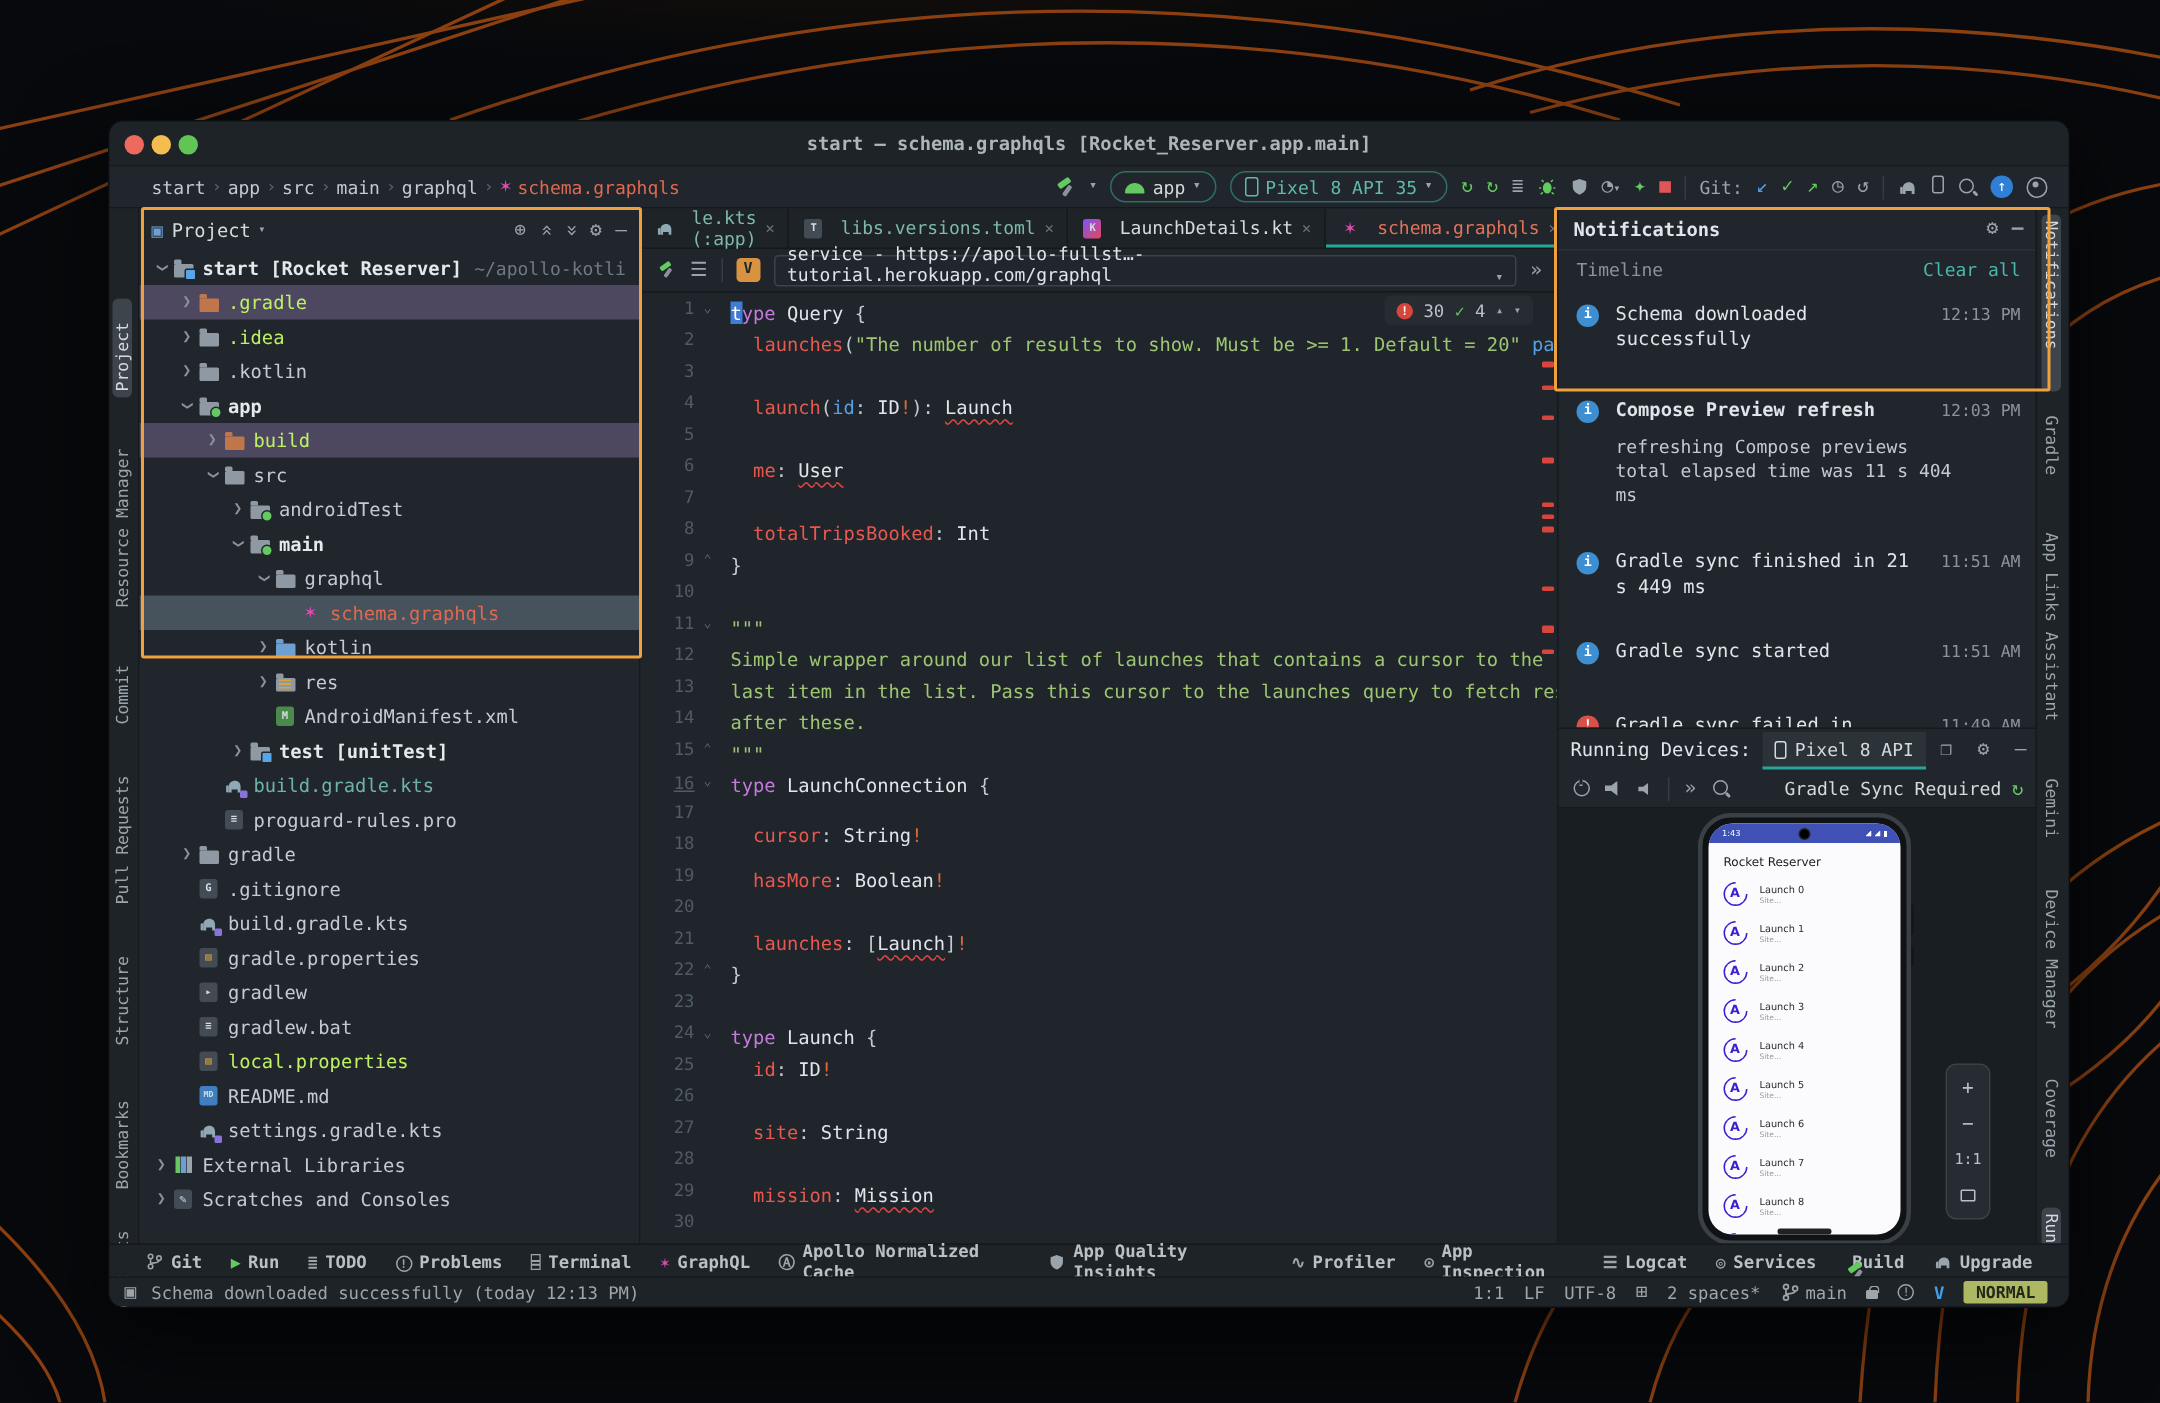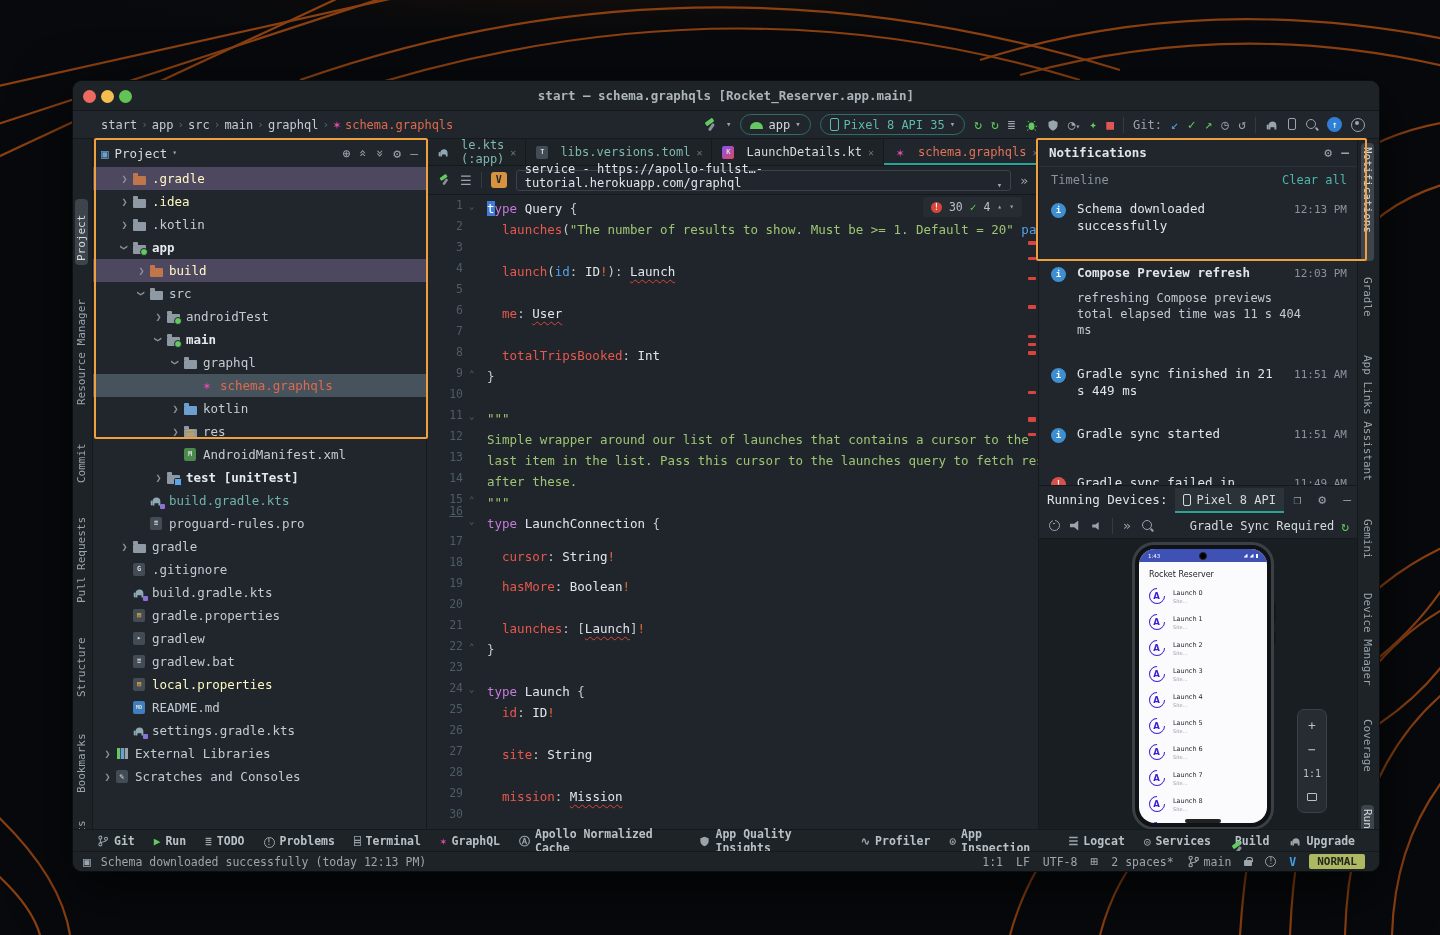--- a/index.html
+++ b/index.html
@@ -68,21 +68,21 @@
   .fol::before { content:''; position:absolute; top:-2.5px; left:0; width:5.5px; height:2.5px; background:inherit; border-radius:1px 1px 0 0; }
   .fol.or { background:#c0764a; } .fol.bl { background:#6d9fd0; }
   .fol.dotg::after { content:''; position:absolute; right:-2.5px; bottom:-2.5px; width:6px; height:6px; border-radius:50%; background:#63c960; border:1.5px solid #20262b; }
   .fol.dotb::after { content:''; position:absolute; right:-2.5px; bottom:-2.5px; width:6px; height:6px; border-radius:1.5px; background:#58a6e8; border:1.5px solid #20262b; }
   .fol.res::after { content:''; position:absolute; left:2px; top:1.5px; width:8px; height:6px;
     background:repeating-linear-gradient(#d8a43c 0 1.2px, transparent 1.2px 2.6px); }
   .chip { width:12px; height:13px; border-radius:2px; background:#434c55; color:#d6dce1;
     font-size:7px; font-weight:bold; line-height:13px; text-align:center; }
   .gq { color:#e24bb0; font-size:13px; line-height:1; }
   .kbadge { position:absolute; right:-1px; bottom:-1px; width:5px; height:5px; background:#8b72d8; border-radius:1px; }
-  .tlabel.excluded { color:#fef9c3; } .tlabel.vcs { color:#6fb3a8; } .tlabel.current { color:#e0694f; }
+  .tlabel.excluded { color:#bef264; } .tlabel.vcs { color:#6fb3a8; } .tlabel.current { color:#e0694f; }
   .tlabel.bold { font-weight:bold; color:#e4e9ee; }
   .textra { color:#707a83; margin-left:8px; font-size:12px; }
   
   #editor { position:absolute; left:354px; top:58px; width:611px; bottom:42px; background:#1f252a; overflow:hidden; }
   #tabs { height:27px; background:#1d2327; border-bottom:1px solid #15191d; display:flex; align-items:stretch; font-size:12px; }
   .tab { display:flex; align-items:center; gap:6px; padding:0 9px; border-right:1px solid #15191d; color:#7fb8b0; position:relative; }
   .tab .x { color:#68727b; font-size:10px; }
   .tab.plain { color:#d5dbe0; }
   .tab.active { color:#e2735a; background:#20262b; }
   .tab.active::after { content:''; position:absolute; left:0; right:0; bottom:0; height:2.5px; background:#26a69a; }
@@ -322,20 +322,28 @@
         <span>Project</span>
         <span class="ic" style="font-size:8px;margin-left:5px">▾</span>
         <span class="spacer"></span>
         <span class="ph-ic">⊕</span>
         <span class="ph-ic" style="transform:rotate(90deg)">«</span>
         <span class="ph-ic" style="transform:rotate(90deg)">»</span>
         <span class="ph-ic">⚙</span>
         <span class="ph-ic">—</span>
       </div>
       <div id="tree">
+          <div class="trow" style="padding-left: 8px;">
+            <span class="chev open">❯</span>
+            <span class="ti">
+              <span class="fol dotb"></span>
+            </span>
+            <span class="tlabel bold">start [Rocket Reserver]</span>
+            <span class="textra">~/apollo-kotli</span>
+          </div>
           <div class="trow purple" style="padding-left: 25px;">
             <span class="chev">❯</span>
             <span class="ti">
               <span class="fol or"></span>
             </span>
             <span class="tlabel excluded">.gradle</span>
           </div>
           <div class="trow" style="padding-left: 25px;">
             <span class="chev">❯</span>
             <span class="ti">
@@ -603,21 +611,21 @@
           <div class="cl" style="top: 213px;"><span class="tk-d">"""</span></div>
           <span class="ln" style="top: 234px;">12</span>
           <div class="cl" style="top: 234px;"><span class="tk-d">Simple wrapper around our list of launches that contains a cursor to the</span></div>
           <span class="ln" style="top: 255px;">13</span>
           <div class="cl" style="top: 255px;"><span class="tk-d">last item in the list. Pass this cursor to the launches query to fetch res</span></div>
           <span class="ln" style="top: 276px;">14</span>
           <div class="cl" style="top: 276px;"><span class="tk-d">after these.</span></div>
           <span class="ln" style="top: 297px;">15</span>
           <span class="fold" style="top: 300px;">⌃</span>
           <div class="cl" style="top: 297px;"><span class="tk-d">"""</span></div>
-          <span class="ln" style="top: 309px; text-decoration: underline;">16</span>
+          <span class="ln" style="top: 320px; text-decoration: underline;">16</span>
           <span class="fold" style="top: 321px;">⌄</span>
           <div class="cl" style="top: 318px;"><span class="tk-k">type</span><span class="tk-p"> </span><span class="tk-t">LaunchConnection</span><span class="tk-p"> {</span></div>
           <span class="ln" style="top: 339px;">17</span>
           <div class="cl" style="top: 339px; margin-top: 12px;"><span class="tk-p">  </span><span class="tk-f">cursor</span><span class="tk-p">: </span><span class="tk-t">String</span><span class="tk-b">!</span></div>
           <span class="ln" style="top: 360px;">18</span>
           <div class="cl" style="top: 360px;"></div>
           <span class="ln" style="top: 381px;">19</span>
           <div class="cl" style="top: 381px;"><span class="tk-p">  </span><span class="tk-f">hasMore</span><span class="tk-p">: </span><span class="tk-t">Boolean</span><span class="tk-b">!</span></div>
           <span class="ln" style="top: 402px;">20</span>
           <div class="cl" style="top: 402px;"></div>

